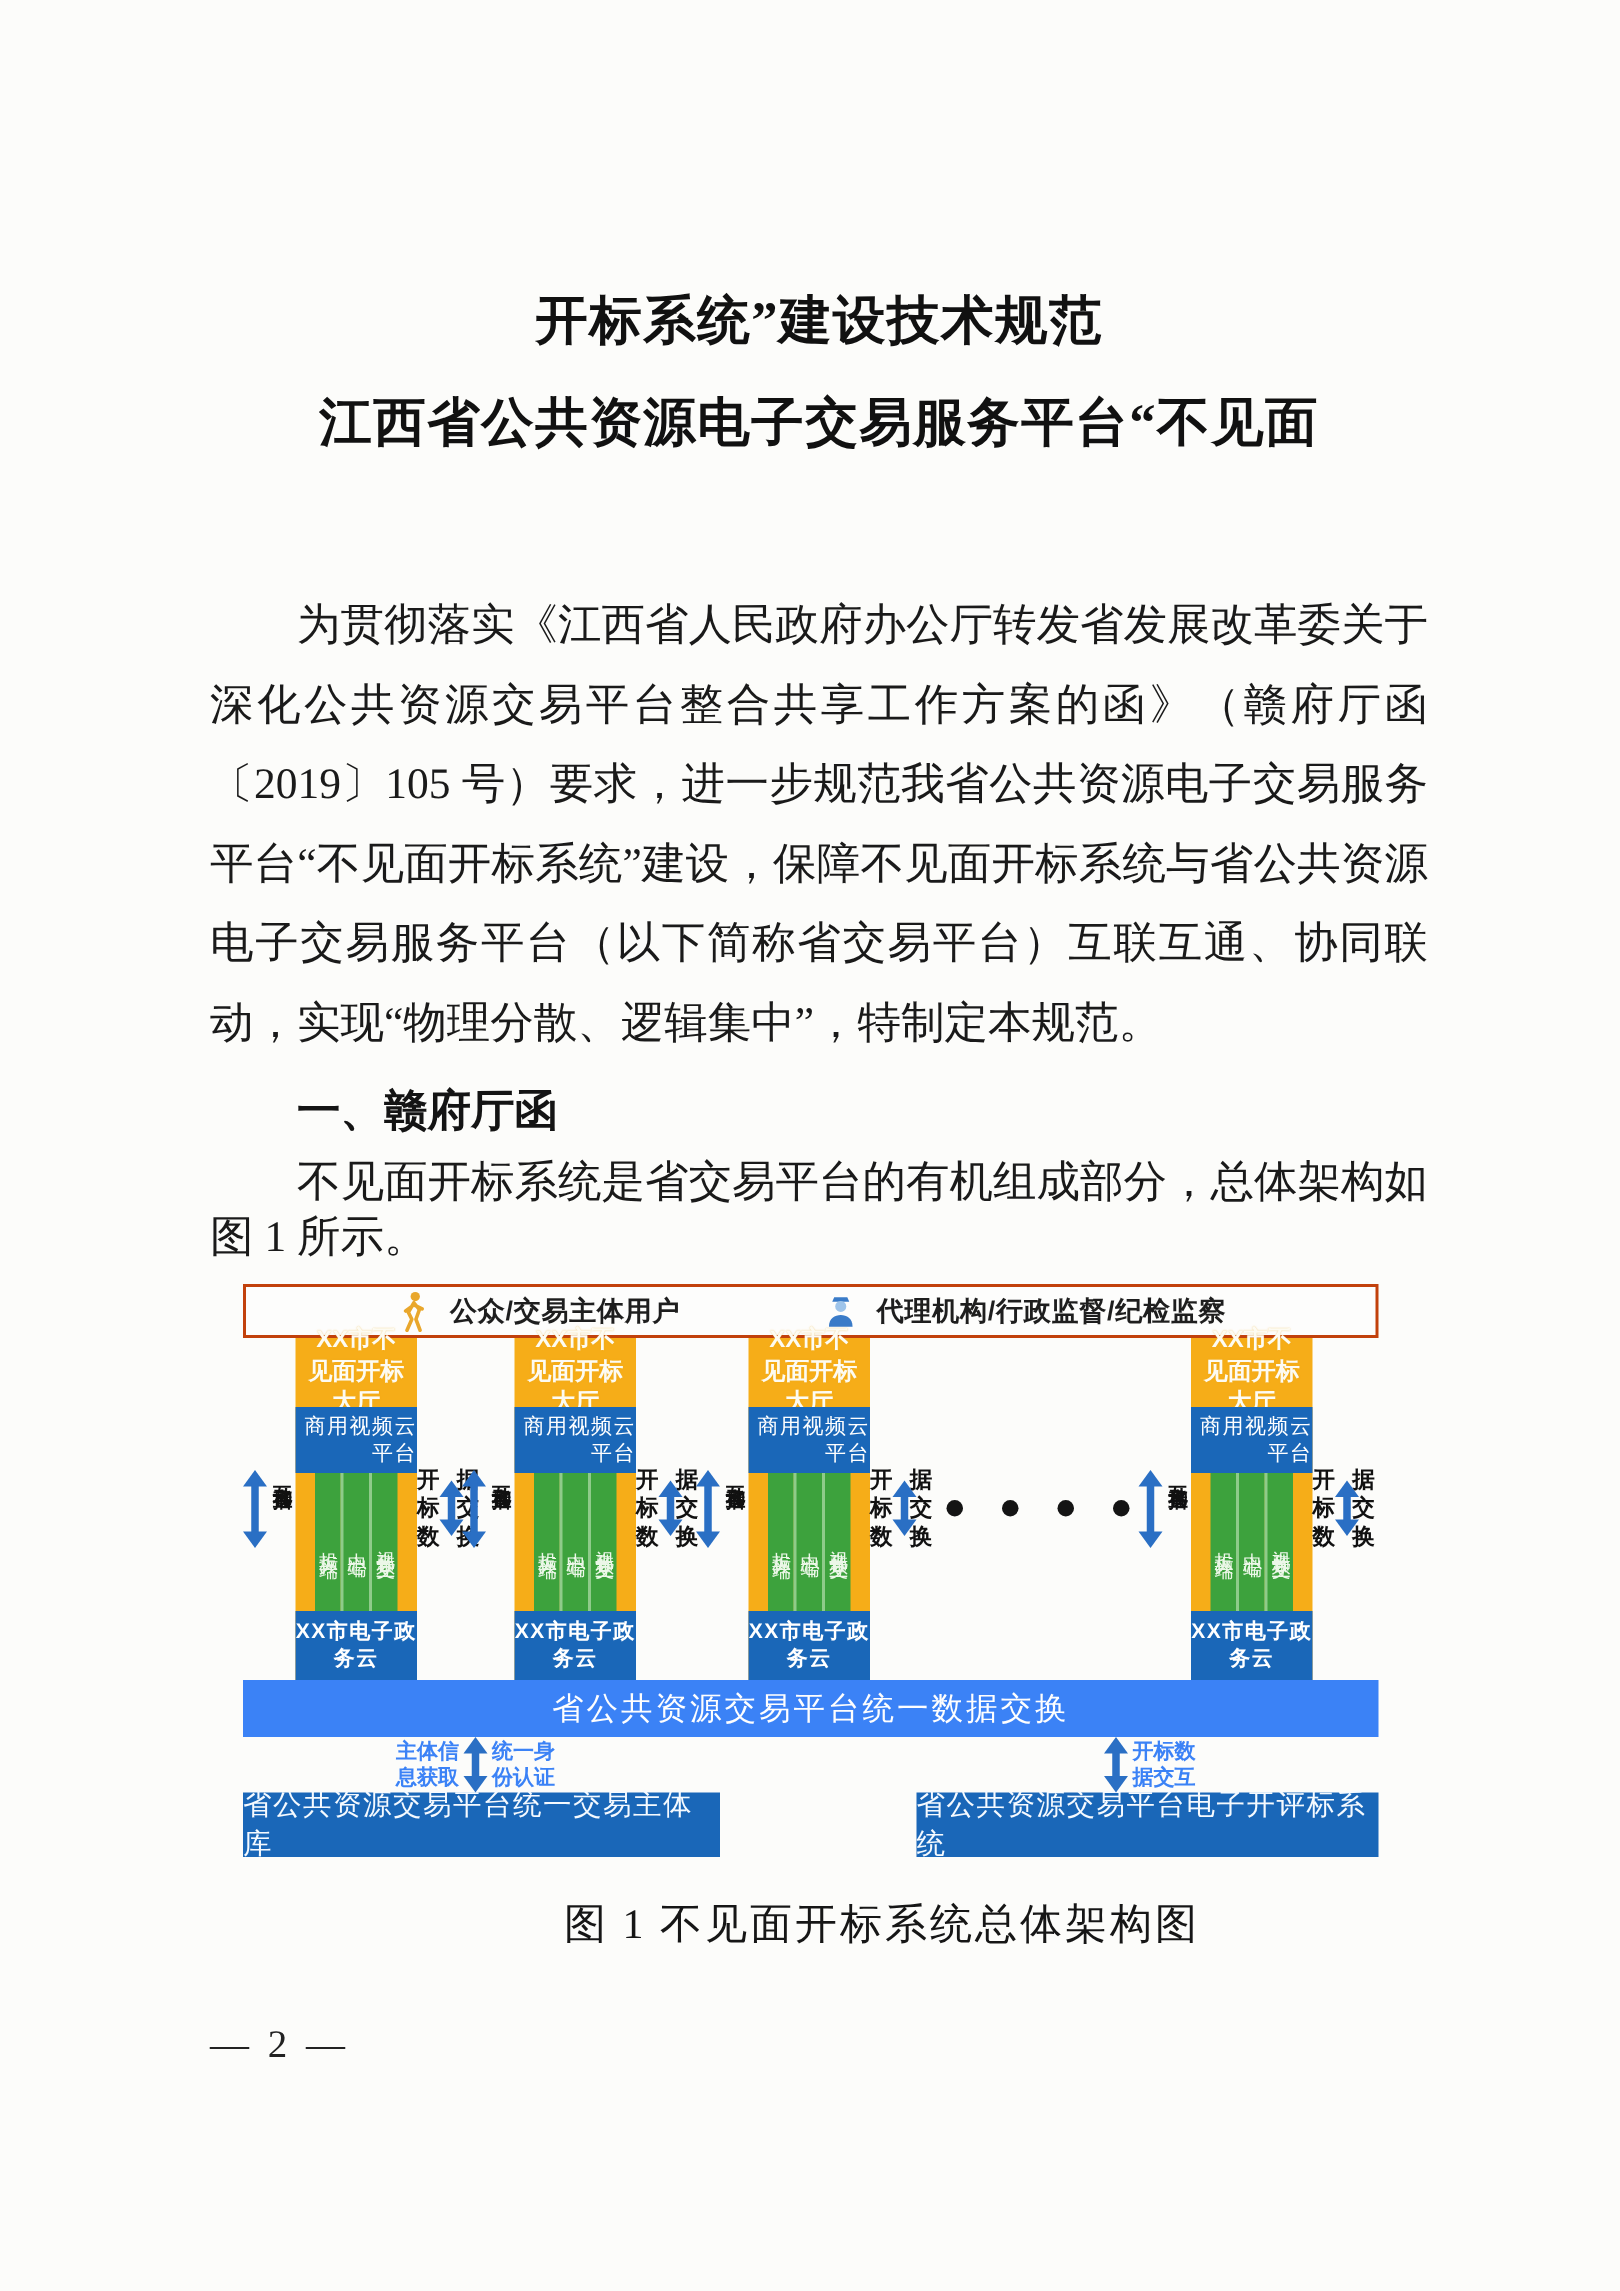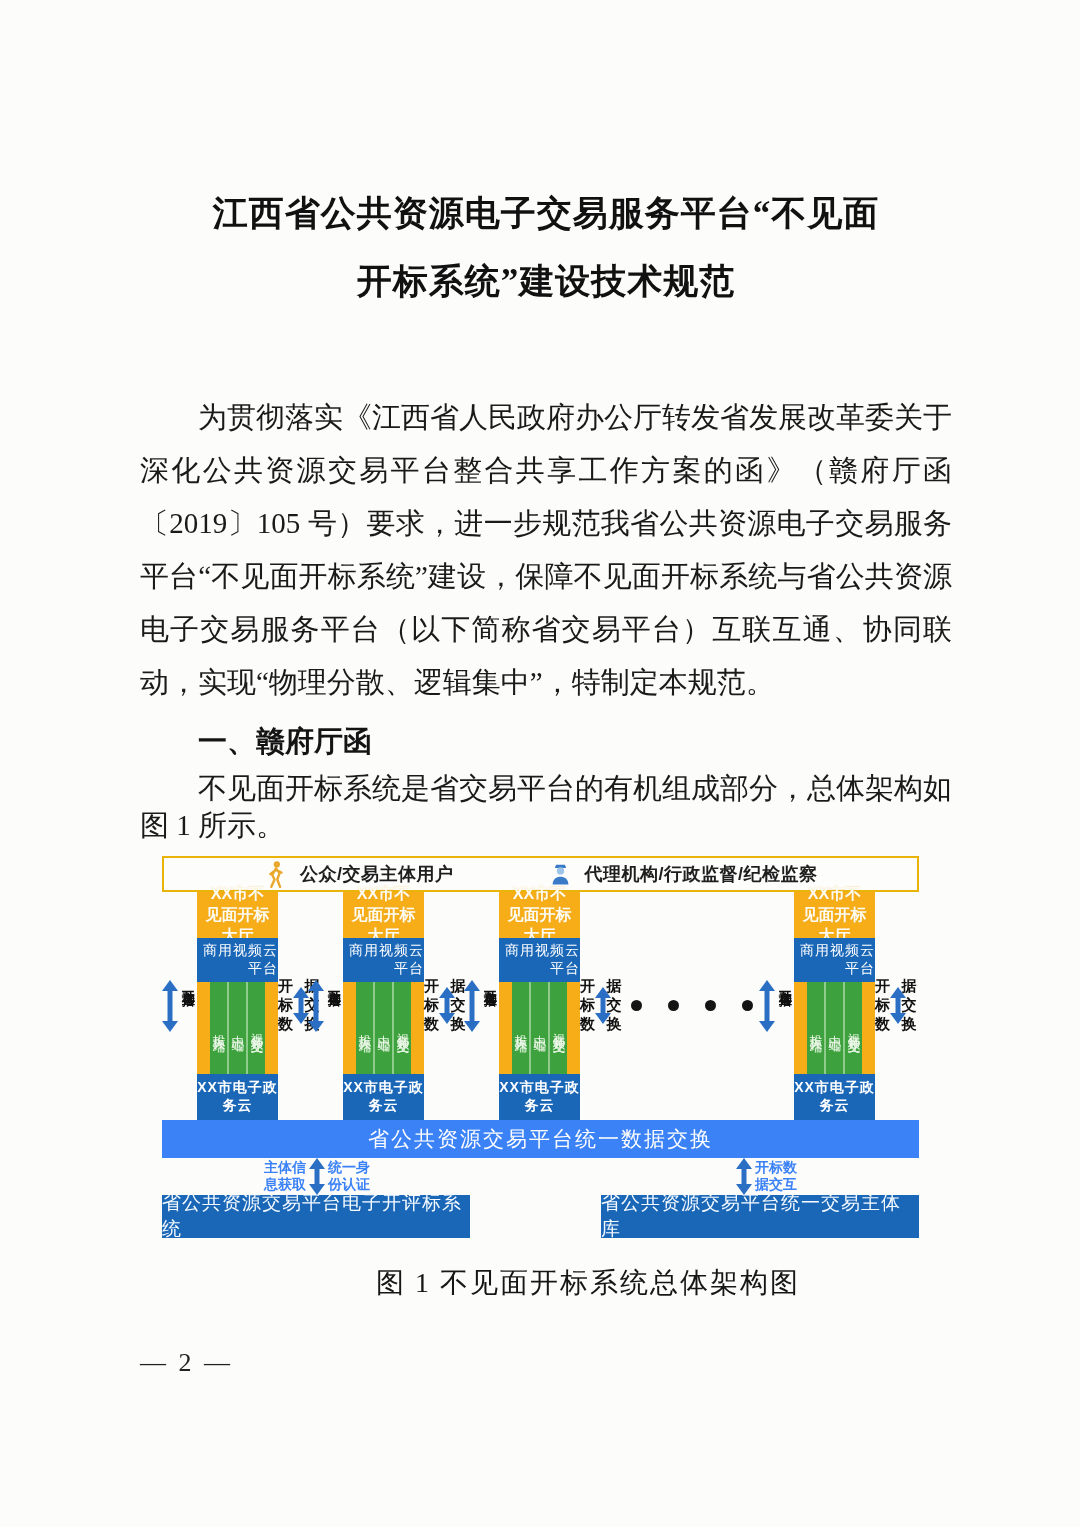--- a/index.html
+++ b/index.html
@@ -24,21 +24,21 @@
   .sec-heading { margin:7px 0 4px 58px; font-family:"Liberation Sans","DejaVu Sans",sans-serif;
     font-weight:bold; font-size:29px; line-height:50px; color:#141414; }
 
   .body-para2 { font-size:29px; line-height:37px; text-align:justify;
     text-indent:2em; color:#1a1a1a; }
 
   
   .diagram { position:relative; width:757px; margin:12px 0 0 22px;
     font-family:"Liberation Sans","DejaVu Sans",sans-serif; }
 
-  .top-bar { height:36px; background:#fdfdfc; border:2px solid #eab308;
+  .top-bar { height:36px; background:#fdfdfc; border:2px solid #c2410c;
     display:flex; align-items:center; }
   .tb-group { display:flex; align-items:center; }
   .tb-group.left { margin-left:100px; }
   .tb-group.right { margin-left:96px; }
   .tb-label { font-weight:bold; font-size:18px; color:#1e1e1e; margin-left:14px; letter-spacing:.5px; }
 
   .cols-row { display:flex; justify-content:space-between; }
   .city-col { width:160px; display:flex; flex-direction:row; align-items:center; }
   .city-col.c2 { margin-left:-14px; }
   .city-col.c3 { margin-left:-4px; }
@@ -99,22 +99,22 @@
   .page-number { position:absolute; left:140px; top:1348px; font-size:26px;
     letter-spacing:3px; color:#222; }
 </style>
 </head>
 <body>
 
 <div class="page">
   <div class="content">
 
     <div class="doc-title">
+      <div>开标系统”建设技术规范</div>
       <div>江西省公共资源电子交易服务平台“不见面</div>
-      <div>开标系统”建设技术规范</div>
     </div>
 
     <p class="body-para">为贯彻落实《江西省人民政府办公厅转发省发展改革委关于深化公共资源交易平台整合共享工作方案的函》（赣府厅函〔2019〕105 号）要求，进一步规范我省公共资源电子交易服务平台“不见面开标系统”建设，保障不见面开标系统与省公共资源电子交易服务平台（以下简称省交易平台）互联互通、协同联动，实现“物理分散、逻辑集中”，特制定本规范。</p>
 
     <div class="sec-heading">一、赣府厅函</div>
 
     <p class="body-para2">不见面开标系统是省交易平台的有机组成部分，总体架构如图 1 所示。</p>
 
     <div class="diagram">
 
@@ -309,22 +309,22 @@
               <i class="ah-t"></i>
               <i class="ah-b"></i>
               <i class="ln"></i>
             </div>
           <span class="ba-lbl">开标数
 据交互</span>
         </div>
       </div>
 
       <div class="bottom-boxes">
+        <div class="bbox left">省公共资源交易平台统一交易主体库</div>
         <div class="bbox right">省公共资源交易平台电子开评标系统</div>
-        <div class="bbox left">省公共资源交易平台统一交易主体库</div>
       </div>
     </div>
 
     <div class="fig-caption">图 1 不见面开标系统总体架构图</div>
   </div>
 
   <div class="page-number">— 2 —</div>
 </div>
 
 </body></html>

